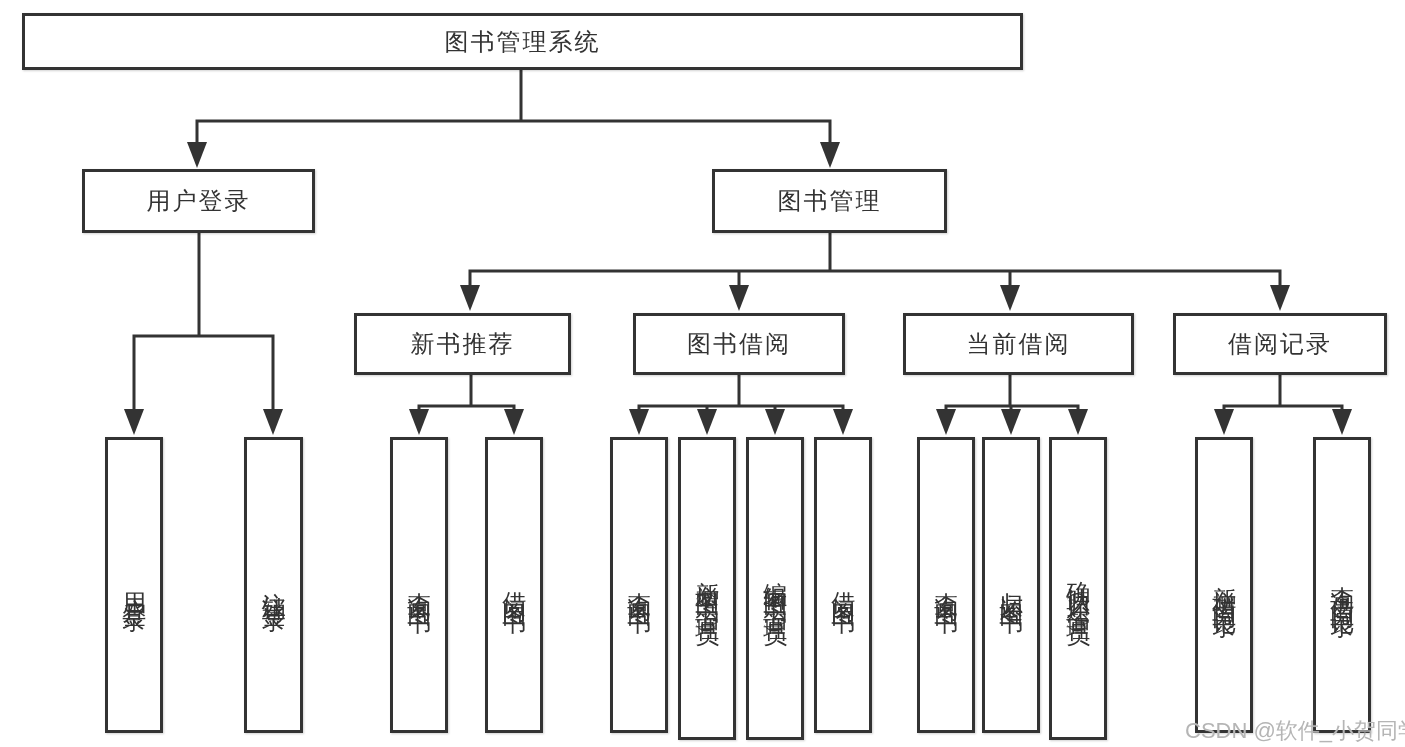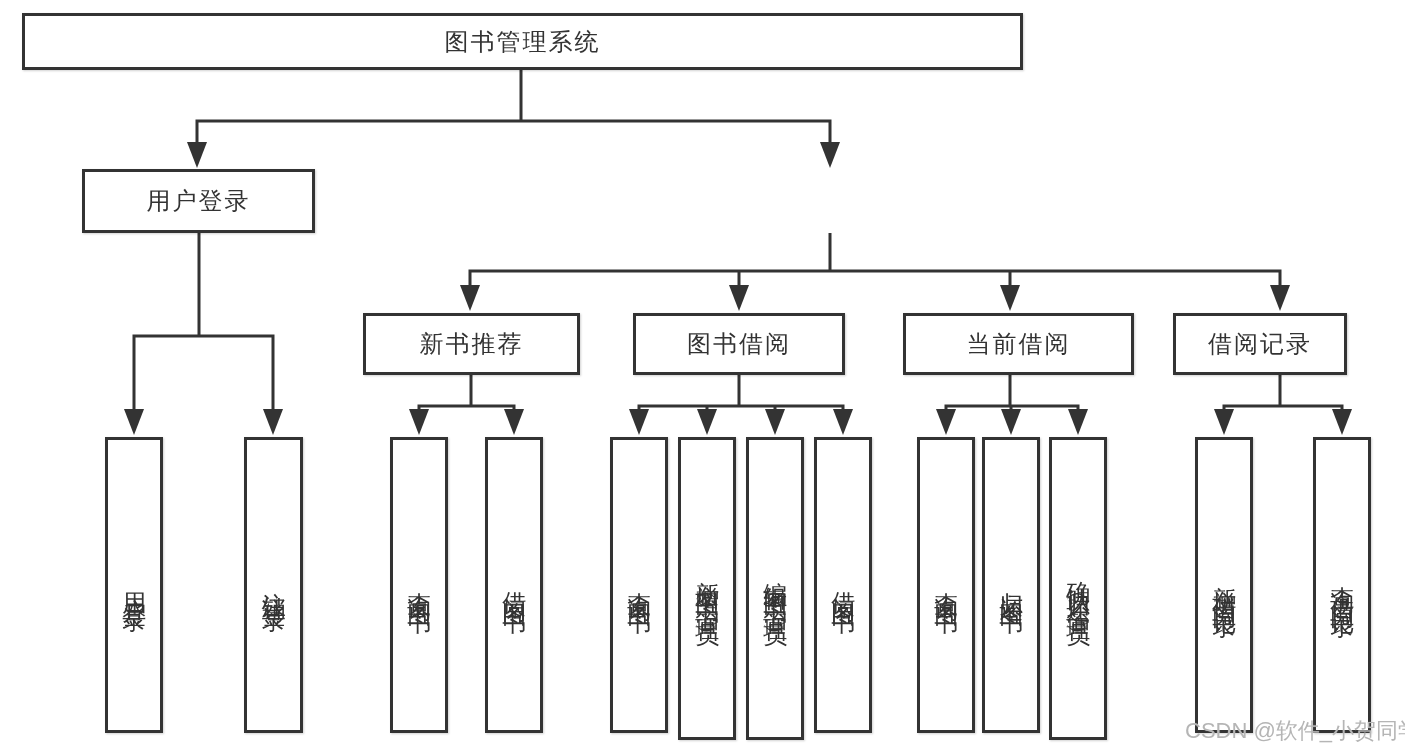--- a/index.html
+++ b/index.html
@@ -111,25 +111,26 @@
       <polygon points="1068,409 1088,409 1078,435"></polygon>
 
       <polygon points="1214,409 1234,409 1224,435"></polygon>
       <polygon points="1332,409 1352,409 1342,435"></polygon>
     </g>
   </svg>
 
   <div class="hnode" style="left:22px; top:13px; width:1001px; height:57px;">图书管理系统</div>
 
   <div class="hnode" style="left:82px; top:169px; width:233px; height:64px;">用户登录</div>
+  <div class="hnode" style="left:712px; top:169px; width:235px; height:64px;">图书管理</div>
 
-  <div class="hnode" style="left:363px; top:313px; width:217px; height:62px;">新书推荐</div>
+  <div class="hnode" style="left:354px; top:313px; width:217px; height:62px;">新书推荐</div>
   <div class="hnode" style="left:633px; top:313px; width:212px; height:62px;text-align:center;">图书借阅</div>
   <div class="hnode" style="left:903px; top:313px; width:231px; height:62px;">当前借阅</div>
-  <div class="hnode" style="left:1173px; top:313px; width:174px; height:62px;">借阅记录</div>
+  <div class="hnode" style="left:1173px; top:313px; width:214px; height:62px;">借阅记录</div>
 
   <div class="vnode" style="left:105px; top:437px; width:58px; height:296px;">用户登录</div>
   <div class="vnode" style="left:244px; top:437px; width:59px; height:296px;">注销登录</div>
 
   <div class="vnode" style="left:390px; top:437px; width:58px; height:296px;">查询图书</div>
   <div class="vnode" style="left:485px; top:437px; width:58px; height:296px;">借阅图书</div>
 
   <div class="vnode" style="left:610px; top:437px; width:58px; height:296px;">查询图书</div>
   <div class="vnode" style="left:678px; top:437px; width:58px; height:303px;">新增图书（管理员）</div>
   <div class="vnode" style="left:746px; top:437px; width:58px; height:303px;">编辑图书（管理员）</div>

